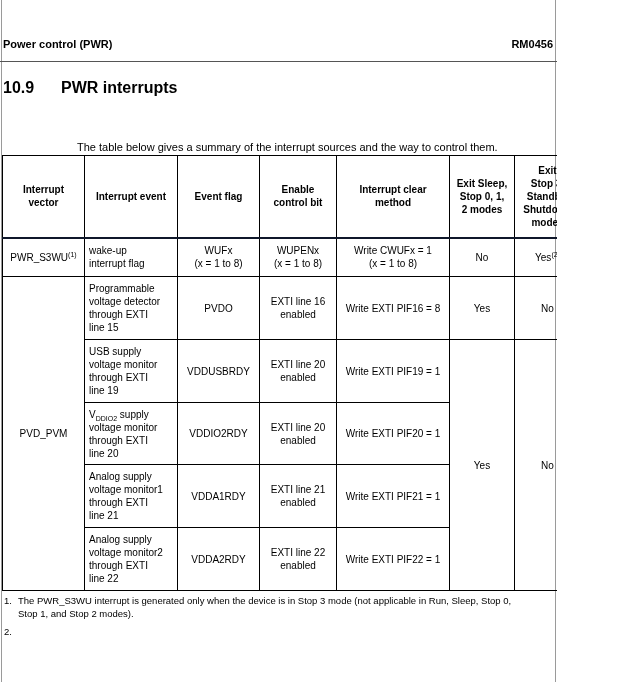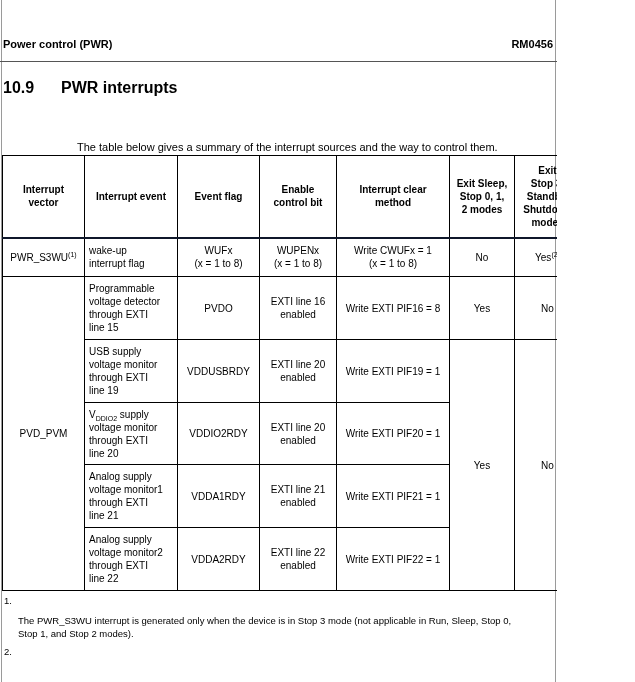--- a/index.html
+++ b/index.html
@@ -37,21 +37,21 @@
     overflow:hidden;
   }
   .pwr thead th { font-weight:bold; border-bottom:2px solid #0f172a; }
   .pwr td.c-event { text-align:left; padding-left:4px; padding-right:2px; }
   .pwr sup { font-size:7px; line-height:0; }
   .pwr sub { font-size:7px; line-height:0; }
 
   .footnotes { position:absolute; top:595px; left:4px; width:575px; font-size:9.5px; }
   .footnote { display:flex; margin-bottom:5px; line-height:1.35; }
   .fn-num { flex:none; width:14px; }
-  .fn-text { white-space:pre-line;margin-top:20px; }
+  .fn-text { white-space:pre-line; }
 </style>
 </head>
 <body>
 
 <div class="page">
   <div class="edge edge-l"></div>
   <div class="edge edge-r"></div>
 
   <div class="running-header">
     <span>Power control (PWR)</span>

